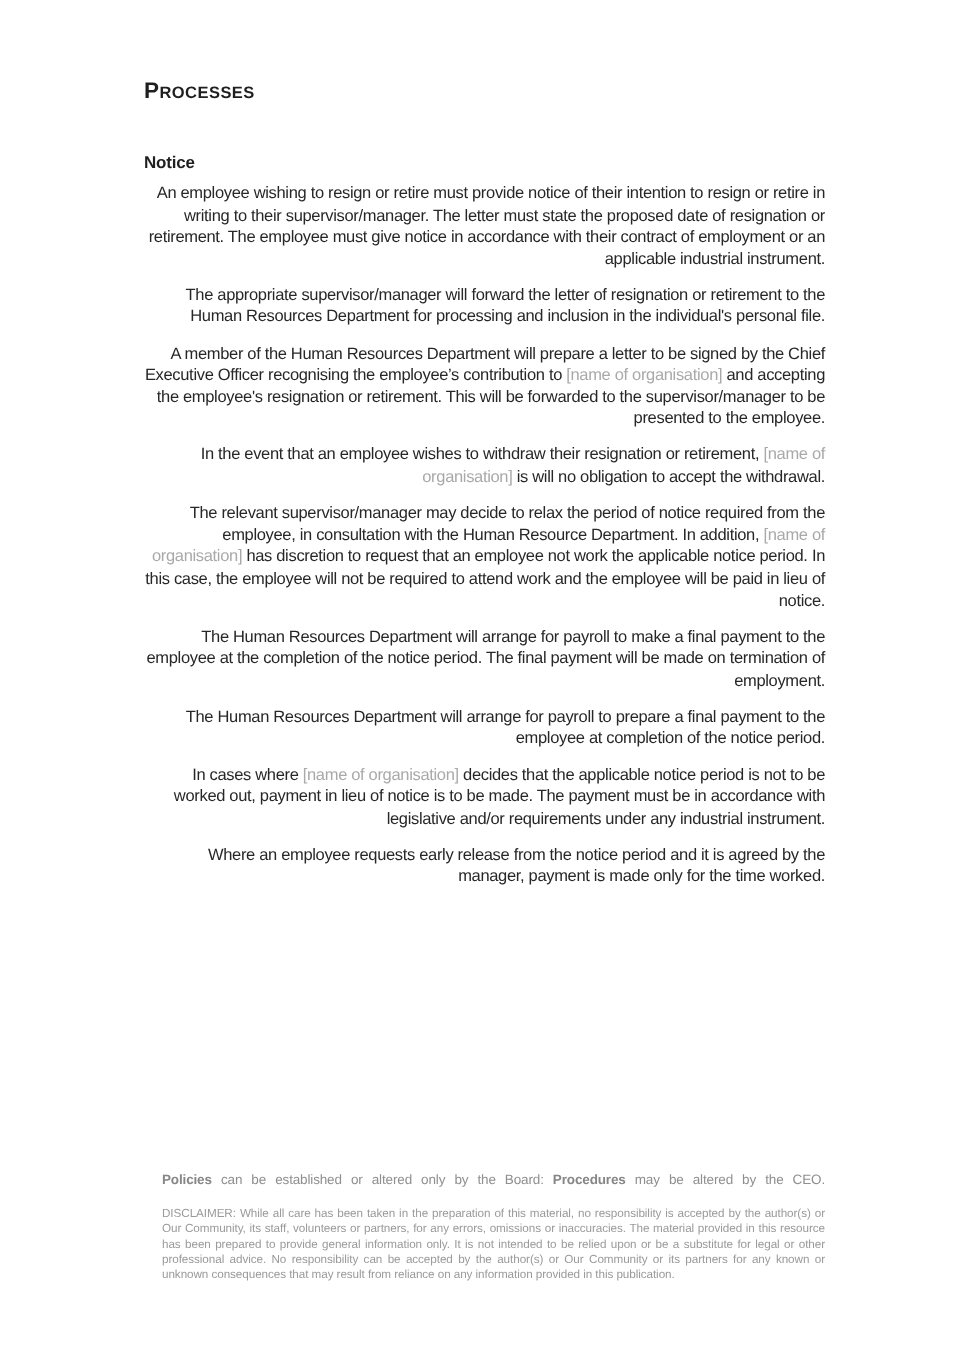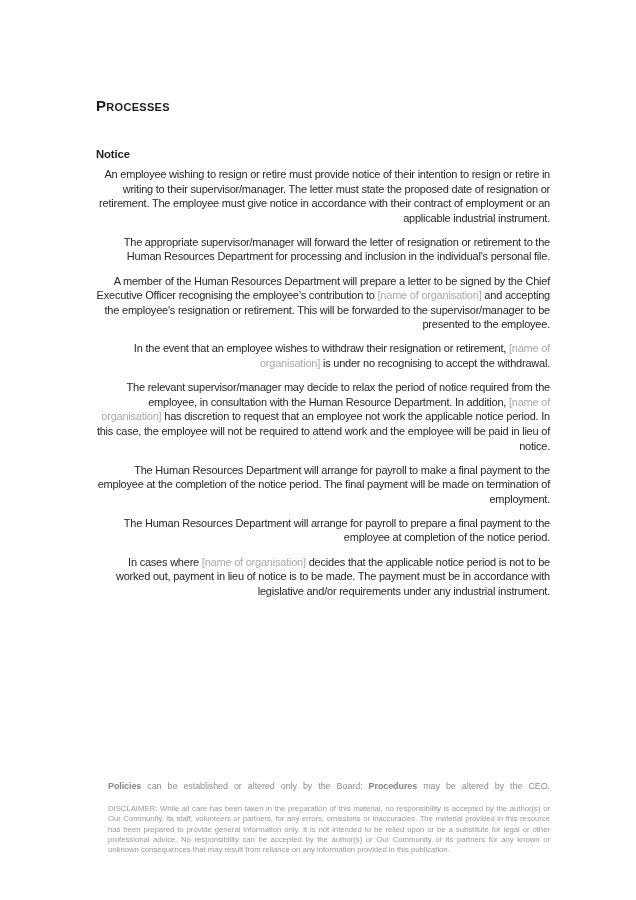--- a/index.html
+++ b/index.html
@@ -2,21 +2,21 @@
 <html><head>
 <meta charset="utf-8">
 <style>
   html, body { margin: 0; padding: 0; background: #ffffff; }
   .page {
     position: relative;
     width: 636px;
     height: 900px;
     background: #ffffff;
     box-sizing: border-box;
-    padding: 97px 86px 0 96px;
+    padding: 52px 86px 0 96px;
     font-family: "Liberation Sans", sans-serif;
     color: #272727;
     overflow: hidden;
   }
   .doc-title {
     font-size: 15px;
     font-weight: bold;
     font-variant: small-caps;
     font-variant-caps: small-caps;
     letter-spacing: 0.3px;
@@ -71,31 +71,32 @@
   <h1 class="doc-title">Processes</h1>
 
   <h2 class="section-heading">Notice</h2>
 
   <p class="body-para"><span>An employee wishing to resign or retire must provide notice of their intention to resign or retire in writing to their supervisor/manager. The letter must state the proposed date of resignation or retirement. The employee must give notice in accordance with their contract of employment or an applicable industrial instrument.</span></p>
 
   <p class="body-para"><span>The appropriate supervisor/manager will forward the letter of resignation or retirement to the Human Resources Department for processing and inclusion in the individual's personal file.</span></p>
 
   <p class="body-para"><span>A member of the Human Resources Department will prepare a letter to be signed by the Chief Executive Officer recognising the employee’s contribution to </span><span class="ph">[name of organisation]</span><span> and accepting the employee's resignation or retirement. This will be forwarded to the supervisor/manager to be presented to the employee.</span></p>
 
-  <p class="body-para"><span>In the event that an employee wishes to withdraw their resignation or retirement, </span><span class="ph">[name of organisation]</span><span> is under no recognising to accept the withdrawal.</span></p>
+  <p class="body-para"><span>In the event that an employee wishes to withdraw their resignation or retirement, </span><span class="ph">[name of organisation]</span><span> is will no obligation to accept the withdrawal.</span></p>
 
 
   <p class="body-para"><span>The relevant supervisor/manager may decide to relax the period of notice required from the employee, in consultation with the Human Resource Department. In addition, </span><span class="ph">[name of organisation]</span><span> has discretion to request that an employee not work the applicable notice period. In this case, the employee will not be required to attend work and the employee will be paid in lieu of notice.</span></p>
 
 
   <p class="body-para"><span>The Human Resources Department will arrange for payroll to make a final payment to the employee at the completion of the notice period. The final payment will be made on termination of employment.</span></p>
 
   <p class="body-para"><span>The Human Resources Department will arrange for payroll to prepare a final payment to the employee at completion of the notice period.</span></p>
 
   <p class="body-para"><span>In cases where </span><span class="ph">[name of organisation]</span><span> decides that the applicable notice period is not to be worked out, payment in lieu of notice is to be made. The payment must be in accordance with legislative and/or requirements under any industrial instrument.</span></p>
 
+  <p class="body-para"><span>Where an employee requests early release from the notice period and it is agreed by the manager, payment is made only for the time worked.</span></p>
 
   <div class="footer">
     <p class="policy-line"><b>Policies</b><span> can be established or altered only by the Board: </span><b>Procedures</b><span> may be altered by the CEO.</span></p>
     <p class="disclaimer">DISCLAIMER: While all care has been taken in the preparation of this material, no responsibility is accepted by the author(s) or Our Community, its staff, volunteers or partners, for any errors, omissions or inaccuracies. The material provided in this resource has been prepared to provide general information only. It is not intended to be relied upon or be a substitute for legal or other professional advice. No responsibility can be accepted by the author(s) or Our Community or its partners for any known or unknown consequences that may result from reliance on any information provided in this publication.</p>
   </div>
 
 </div>
 
 </body></html>

